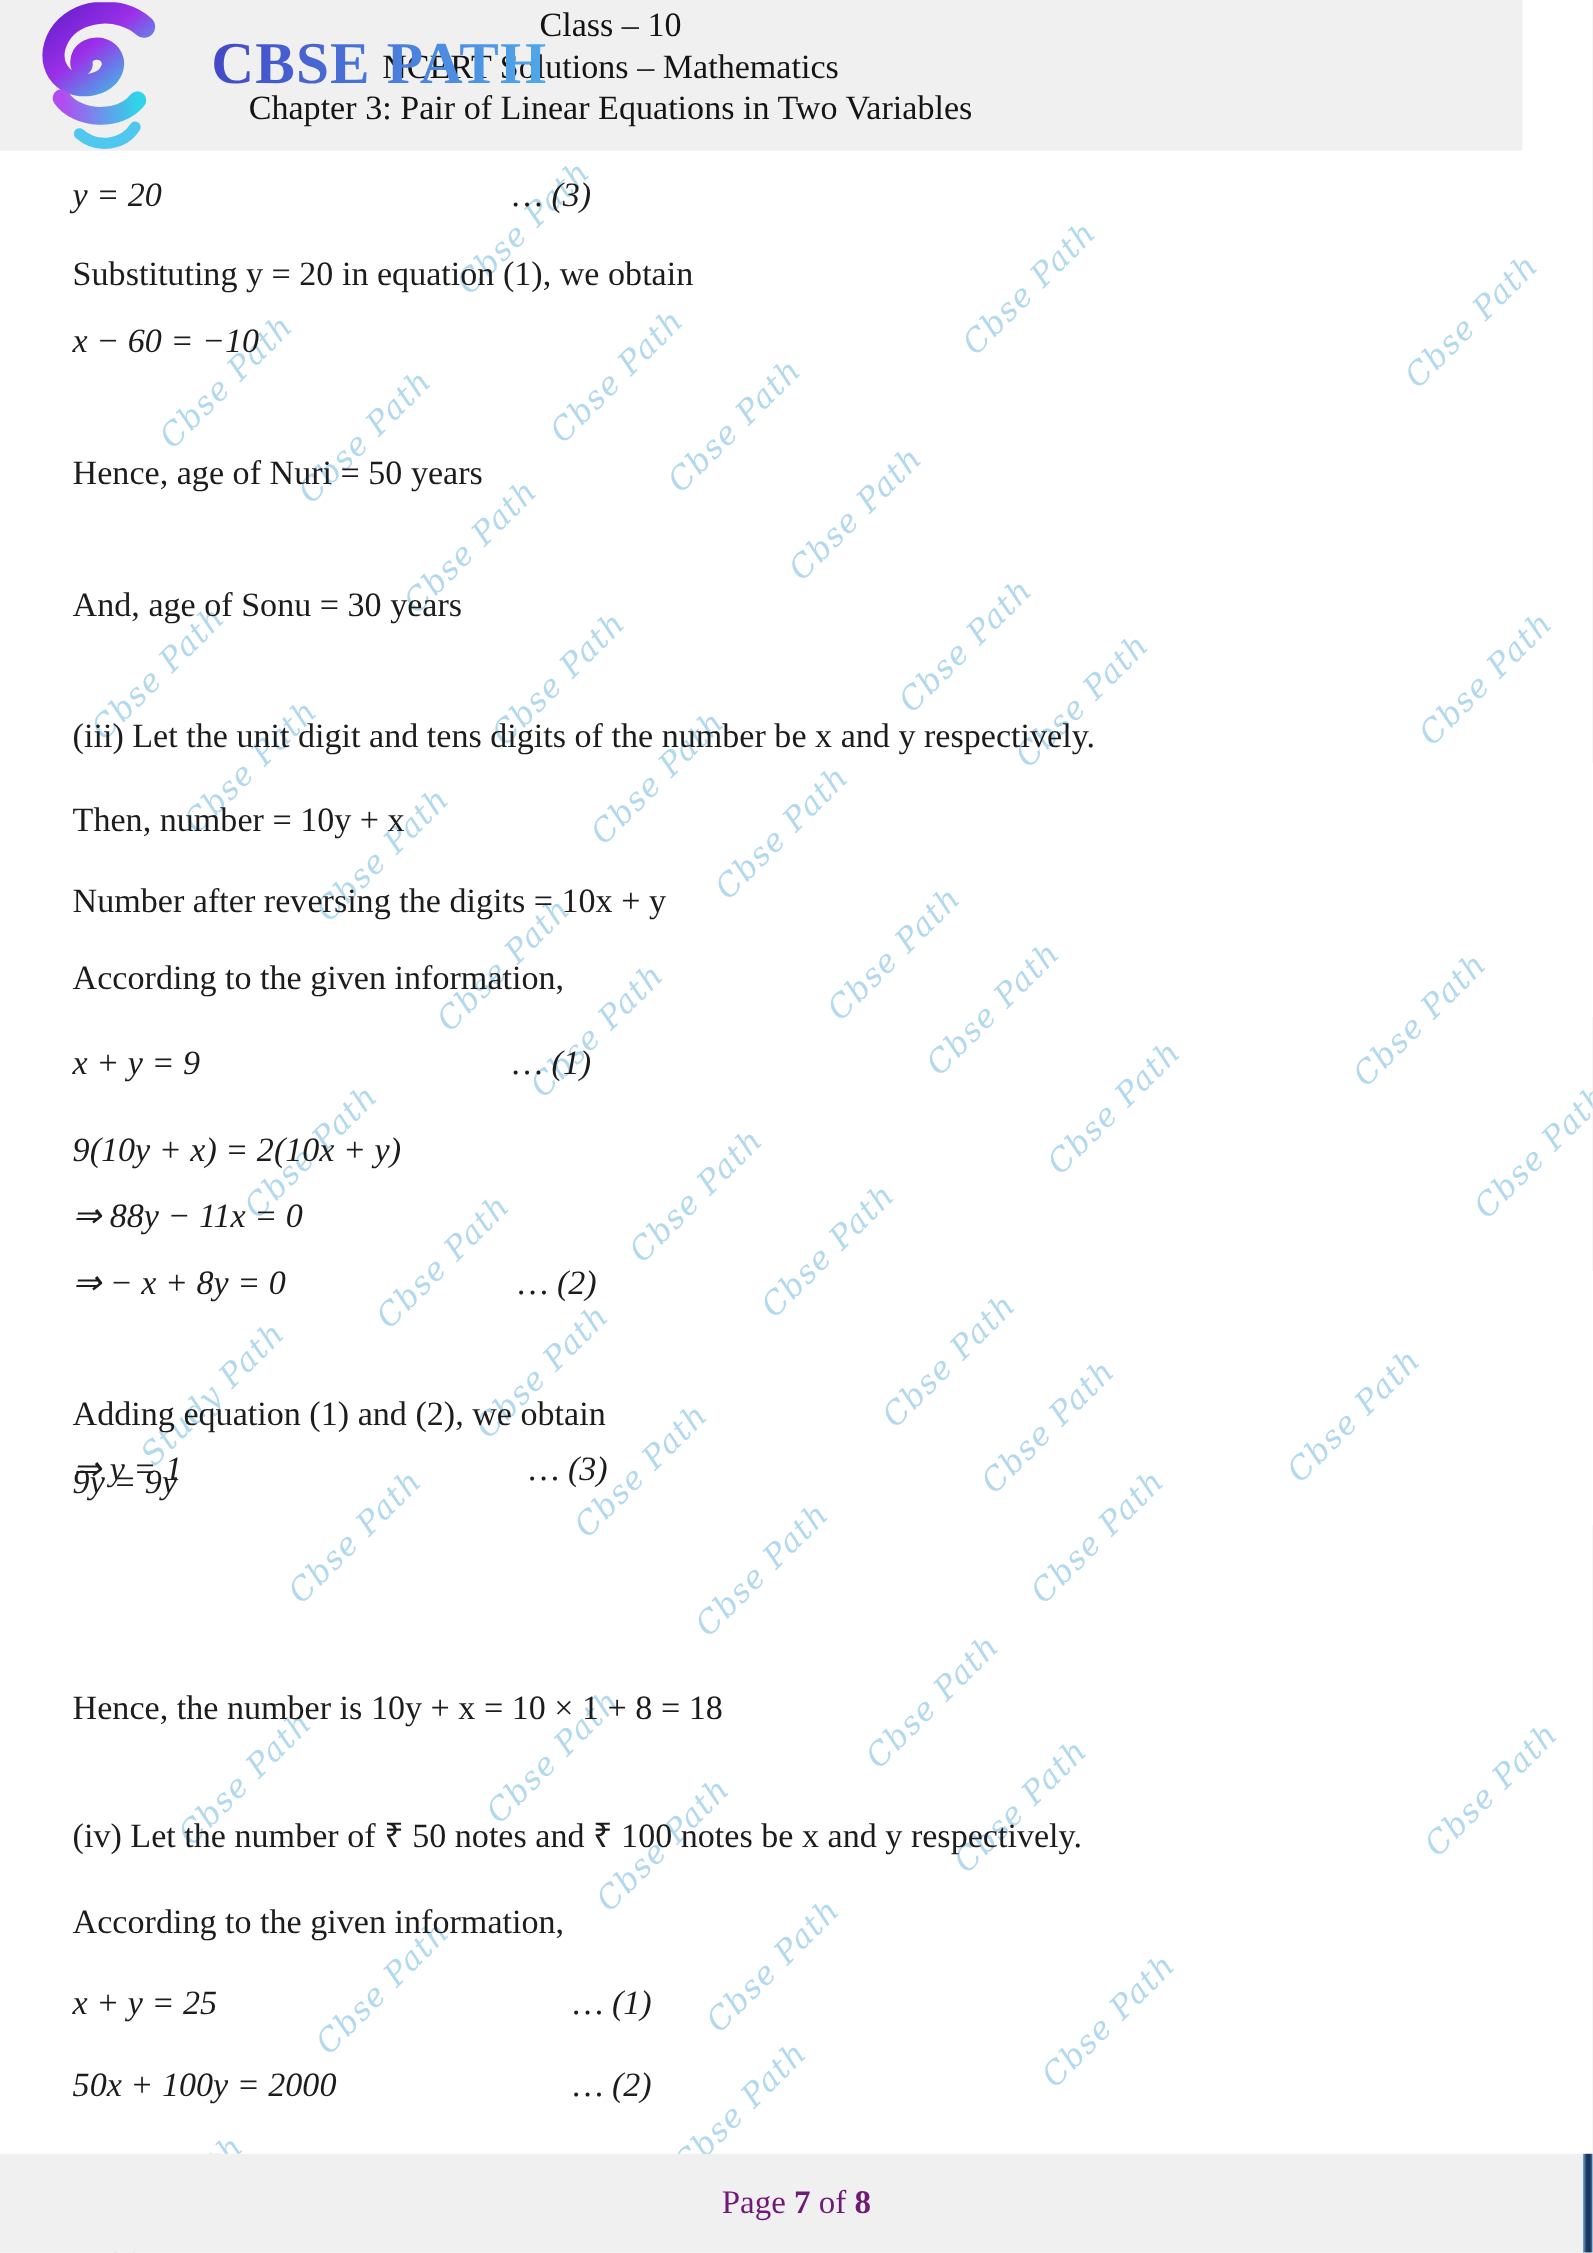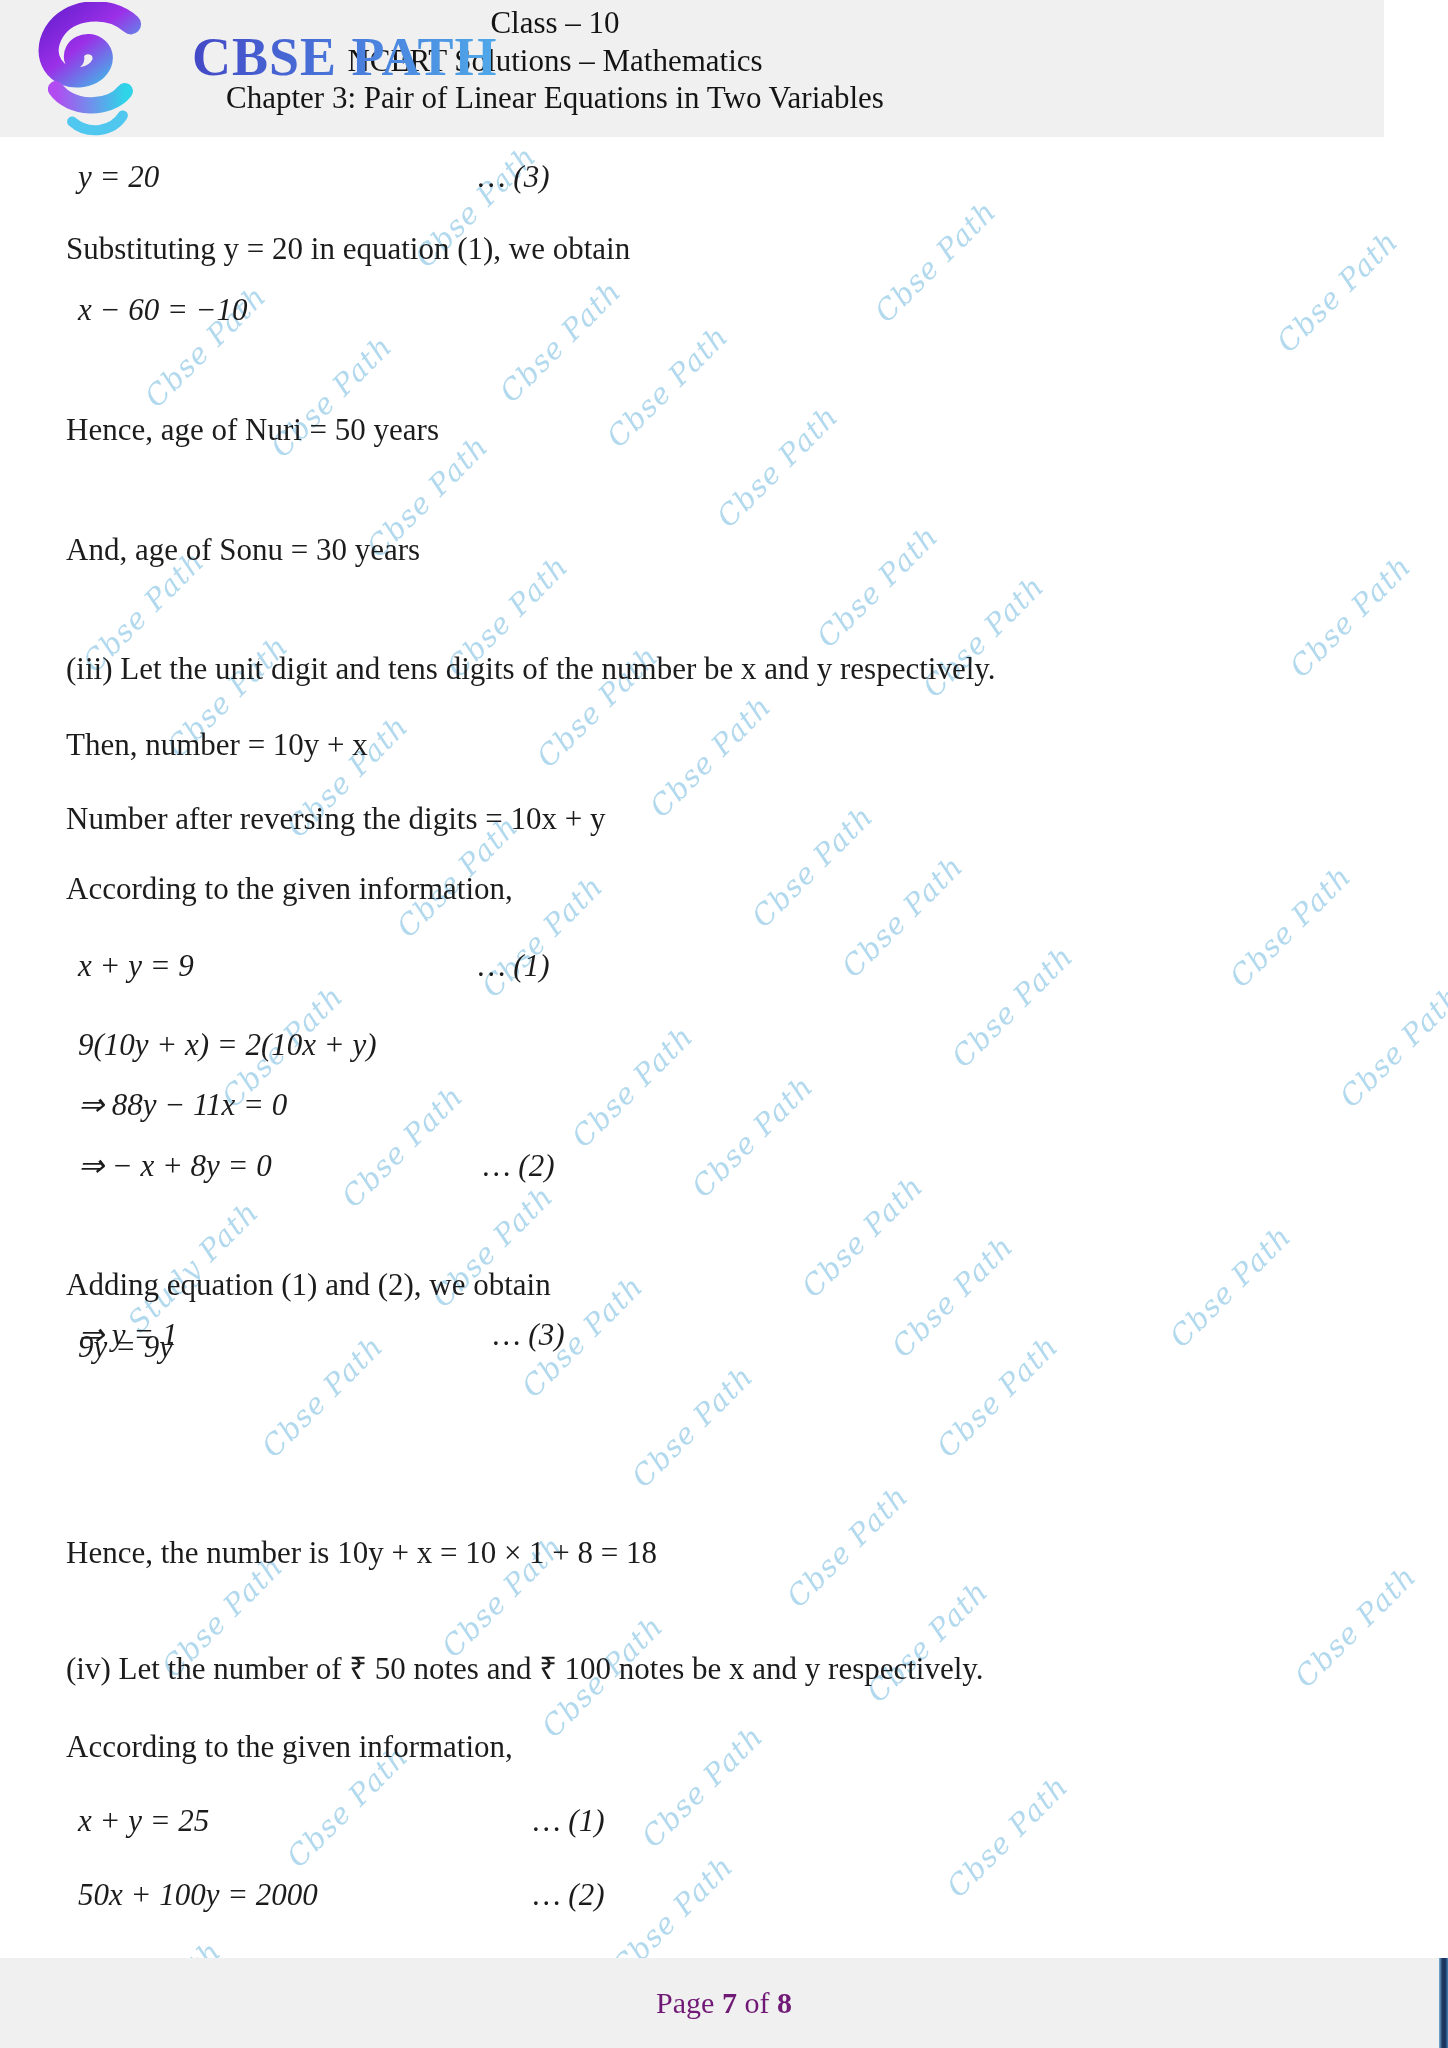--- a/index.html
+++ b/index.html
@@ -23,21 +23,21 @@
   .header-text{
     position:absolute;left:0;top:6px;width:1110px;text-align:center;z-index:4;
     line-height:1.12;
   }
   .header-text .h-line{font-size:31px;color:#141414;margin:0 0 3px 0;}
   
   .line{
     position:absolute;left:66px;right:20px;z-index:2;
     font-size:31px;line-height:38px;white-space:nowrap;
   }
-  .math{font-style:italic;margin-left:12px;}
+  .math{font-style:italic;}
   .eq-label{position:absolute;top:0;font-style:italic;}
   
   .wm{
     position:absolute;z-index:1;white-space:nowrap;
     font-family:"DejaVu Serif", serif;font-style:italic;
     font-size:29px;letter-spacing:1px;color:#9fd0e9;opacity:.8;
     transform:rotate(-45deg);transform-origin:left center;
     pointer-events:none;
   }
   

